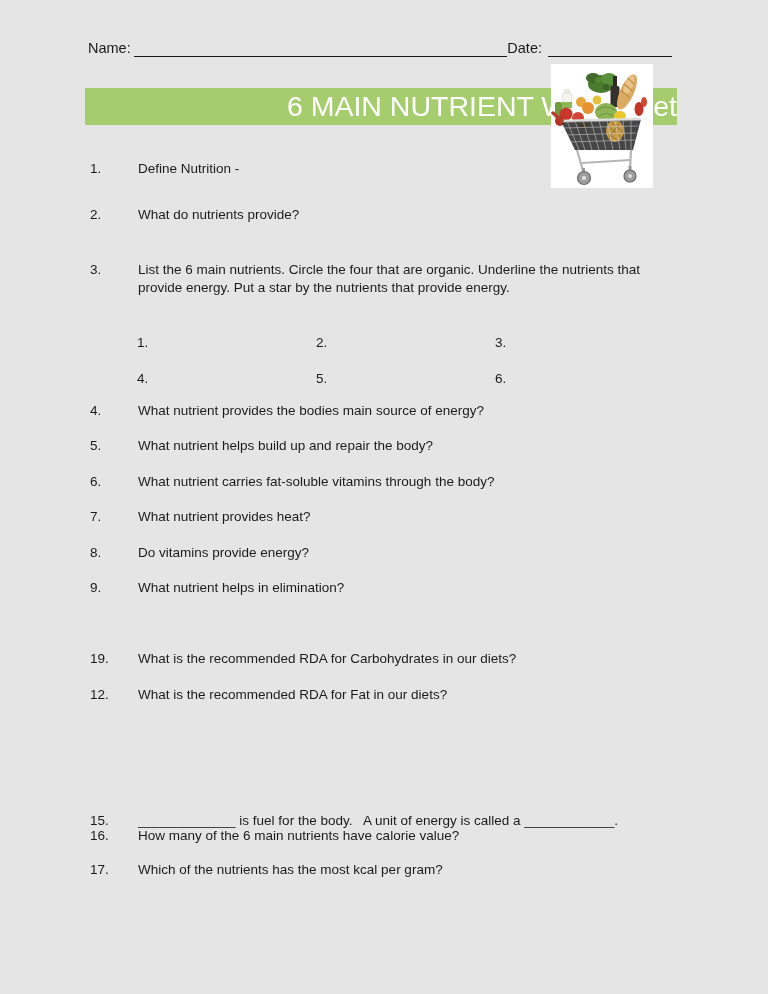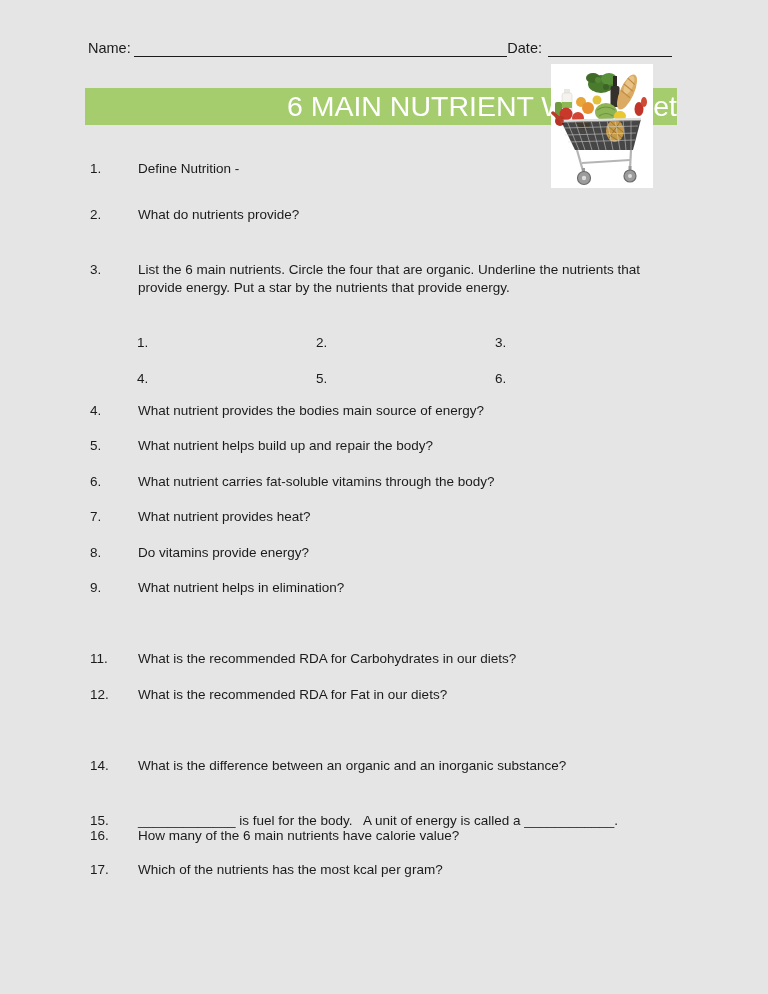--- a/index.html
+++ b/index.html
@@ -188,34 +188,30 @@
     <span class="q-text">Do vitamins provide energy?</span>
   </div>
 
   <div class="q" style="top:579px">
     <span class="q-num">9.</span>
     <span class="q-text">What nutrient helps in elimination?</span>
   </div>
 
 
   <div class="q" style="top:650px">
-    <span class="q-num">11.</span>
+    <span class="q-num">19.</span>
     <span class="q-text">What is the recommended RDA for Carbohydrates in our diets?</span>
   </div>
 
   <div class="q" style="top:686px">
     <span class="q-num">12.</span>
     <span class="q-text">What is the recommended RDA for Fat in our diets?</span>
   </div>
 
 
-  <div class="q" style="top:757px">
-    <span class="q-num">14.</span>
-    <span class="q-text">What is the difference between an organic and an inorganic substance?</span>
-  </div>
 
   <div class="q" style="top:812px">
     <span class="q-num">15.</span>
     <span class="q-text">_____________ is fuel for the body.   A unit of energy is called a ____________.</span>
   </div>
 
   <div class="q" style="top:827px">
     <span class="q-num">16.</span>
     <span class="q-text">How many of the 6 main nutrients have calorie value?</span>
   </div>

